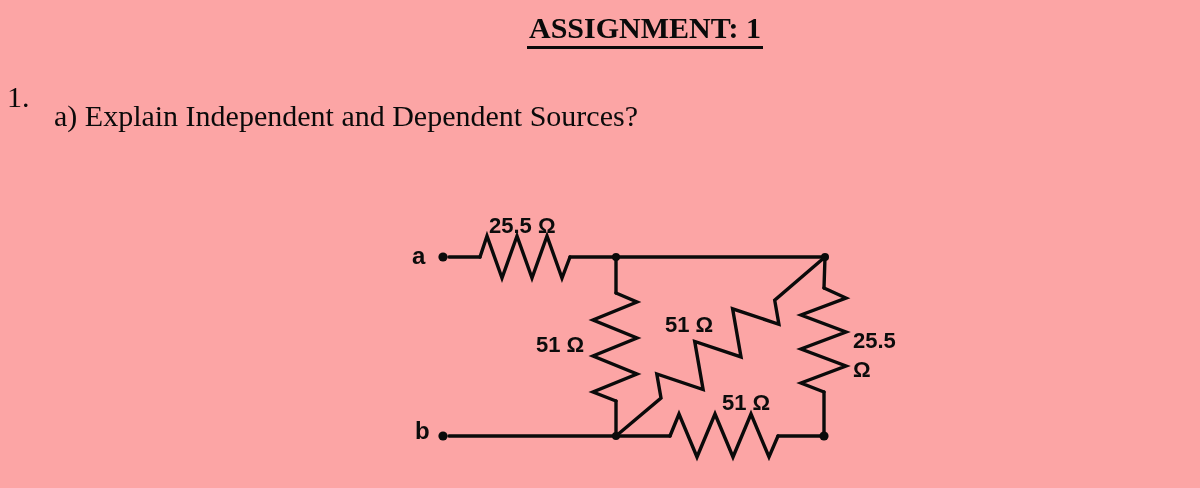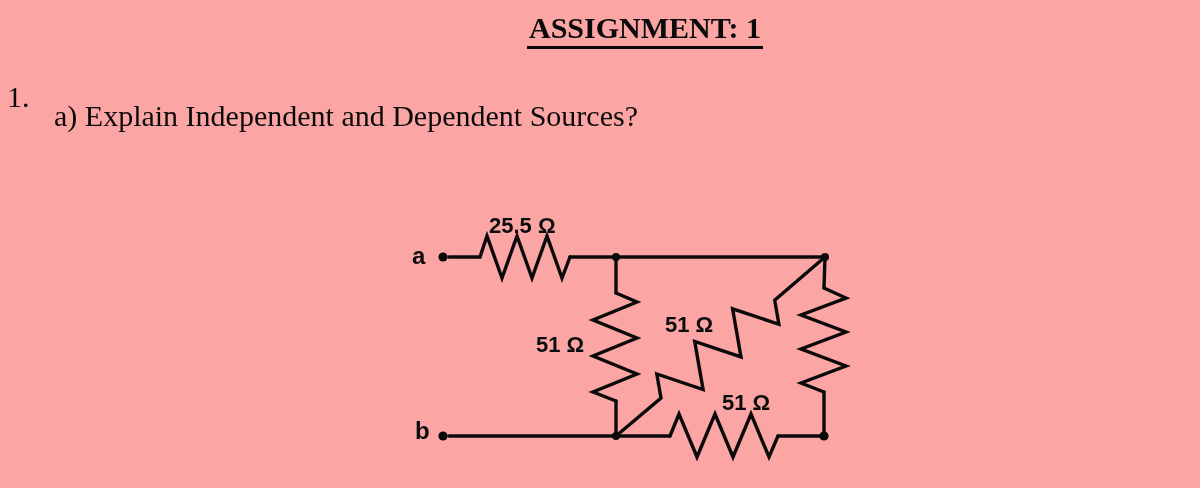--- a/index.html
+++ b/index.html
@@ -132,17 +132,19 @@
         <circle cx="815" cy="257" r="4"></circle>
         <circle cx="606" cy="436" r="4"></circle>
         <circle cx="814" cy="436" r="4.6"></circle>
       </g>
     </svg>
 
     <div class="c-label lbl-r1">25.5 Ω</div>
     <div class="c-label lbl-r2">51 Ω</div>
     <div class="c-label lbl-r3">51 Ω</div>
     <div class="c-label lbl-r4">51 Ω</div>
+    <div class="c-label lbl-r5">25.5
+Ω</div>
     <div class="t-label lbl-a">a</div>
     <div class="t-label lbl-b">b</div>
   </div>
 
 </div>
 
 </body></html>

